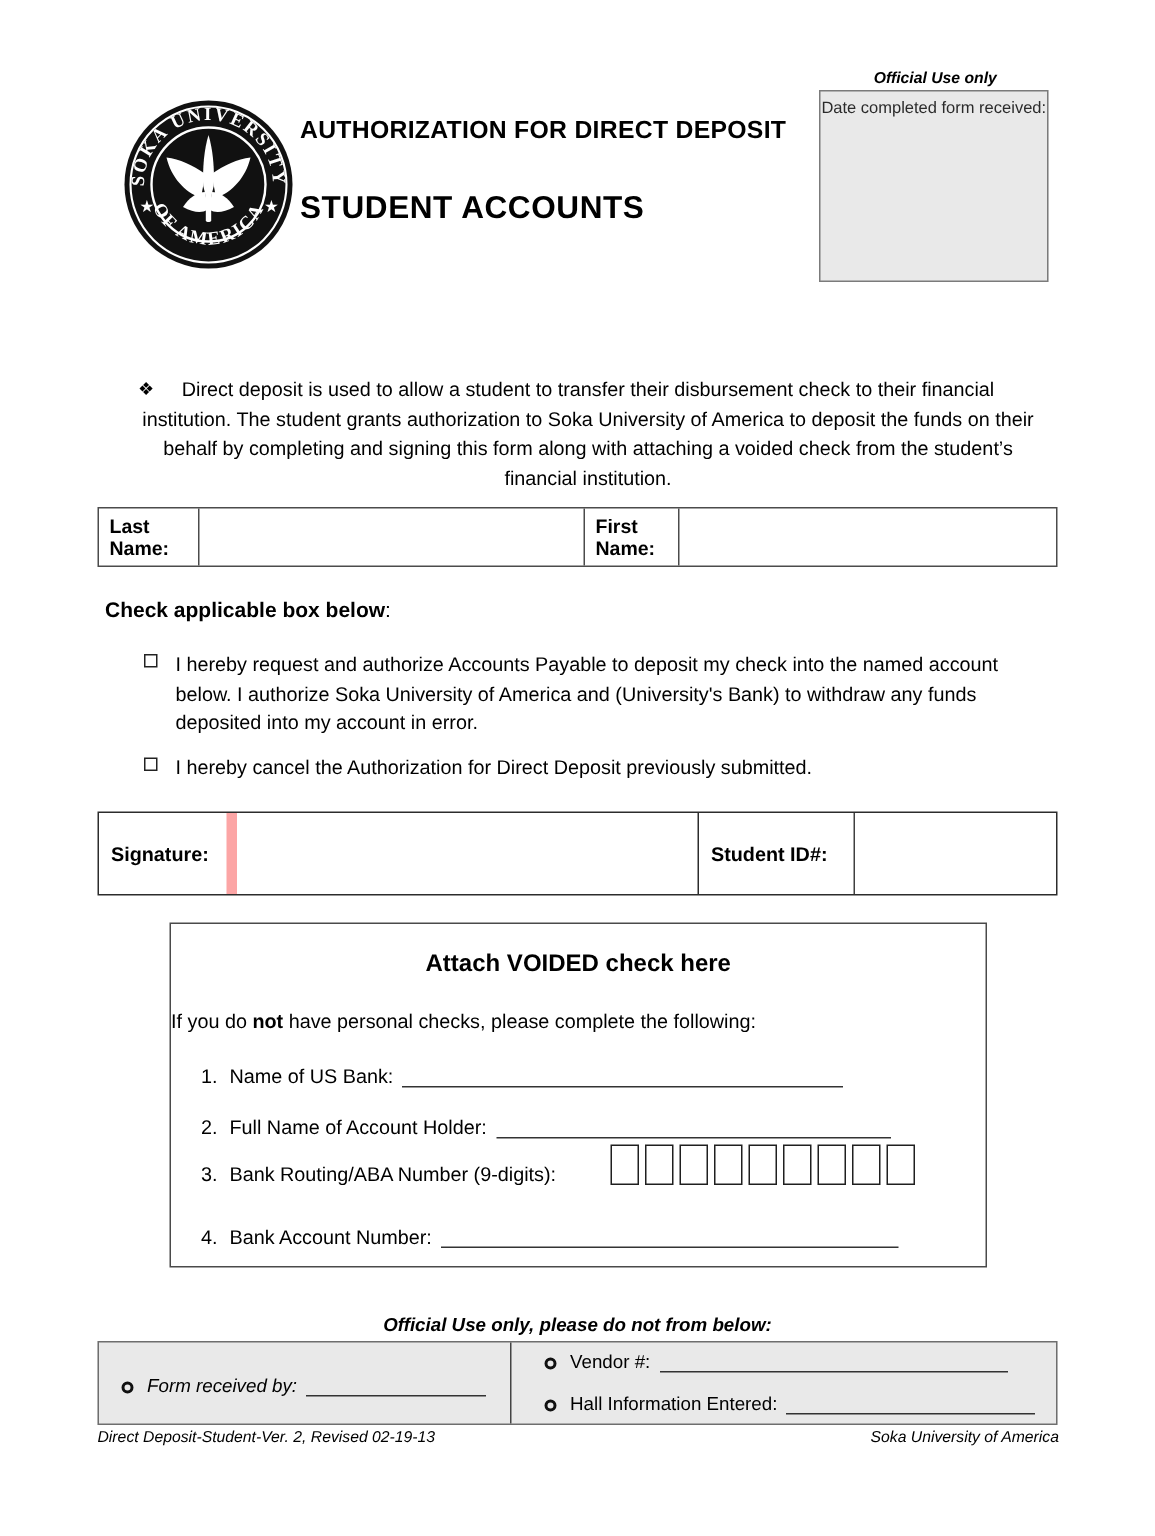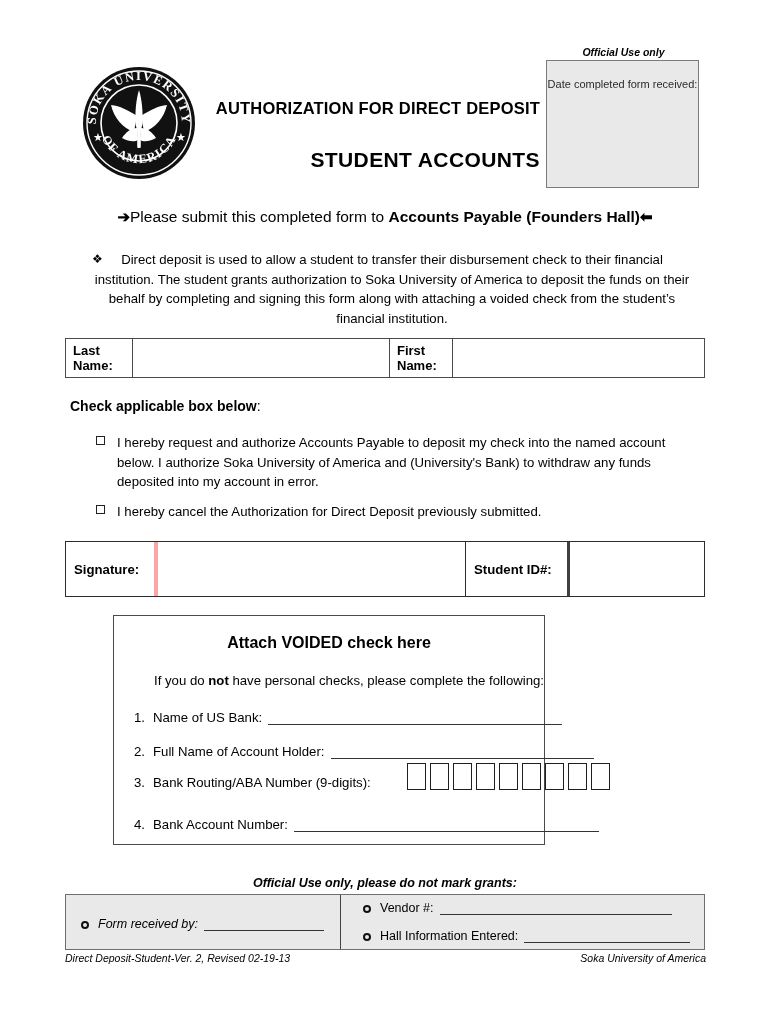--- a/index.html
+++ b/index.html
@@ -35,22 +35,21 @@
     left: 82px;
     top: 66px;
     width: 114px;
     height: 114px;
   }
   .title-block {
     position: absolute;
     left: 200px;
     top: 78px;
     width: 340px;
-    text-align: right;
-    margin-top: 21px;
+    text-align: left;
   }
   .title-main {
     font-size: 16.5px;
     font-weight: bold;
     letter-spacing: 0.2px;
     white-space: nowrap;
   }
   .title-sub {
     margin-top: 30px;
     font-size: 21px;
@@ -72,21 +71,21 @@
     text-align: center;
     margin-bottom: 2px;
   }
   .official-top-box {
     width: 153px;
     height: 128px;
     background: #e9e9e9;
     border: 1px solid #7b7b7b;
     box-sizing: border-box;
     text-align: center;
-    padding-top: 16px;
+    padding-top: 4px;
   }
   .official-top-box-text {
     font-size: 11px;
     line-height: 14px;
     color: #2b2b2b;
   }
 
   
   .submit-line {
     position: absolute;
@@ -194,43 +193,43 @@
     display: flex;
   }
   .sig-table .cell {
     box-sizing: border-box;
     display: flex;
     align-items: center;
     padding: 0 8px;
     font-size: 13.2px;
     font-weight: bold;
   }
-  .sig-table .lbl-sig { width: 92px; border-right: 4px solid #fca5a5; }
+  .sig-table .lbl-sig { width: 92px; border-right: 7px solid #fca5a5; }
   .sig-table .fld-sig { width: 308px; border-right: 1px solid #2c2c2c; }
-  .sig-table .lbl-id  { width: 104px; border-right: 3px solid #404040; }
+  .sig-table .lbl-id  { width: 104px; border-right: 1px solid #404040; }
   .sig-table .fld-id  { flex: 1; }
 
   
   .voided-box {
     position: absolute;
     left: 113px;
     top: 615px;
-    width: 432px;
+    width: 545px;
     height: 230px;
     border: 1px solid #4a4a4a;
     box-sizing: border-box;
   }
   .voided-title {
     text-align: center;
     font-size: 16px;
     font-weight: bold;
     margin-top: 18px;
   }
   .voided-sub {
-    text-align: right;
+    text-align: left;
     font-size: 13.2px;
     margin-top: 21px;
   }
   .voided-sub b { font-weight: bold; }
 
   .num-item {
     position: absolute;
     font-size: 13.2px;
     white-space: nowrap;
     display: flex;
@@ -378,23 +377,20 @@
     </div>
 
     <div class="official-top">
       <div class="official-top-label">Official Use only</div>
       <div class="official-top-box">
         <div class="official-top-box-text">Date completed form received:</div>
       </div>
     </div>
   </div>
 
-  <div class="submit-line">
-    <span class="arrow">➔</span><span>Please submit this completed form to </span><b>Accounts Payable (Founders Hall)</b><span class="arrow">⬅</span>
-  </div>
 
   <div class="intro">
     <span class="bullet">❖</span>
     <span class="intro-text">Direct deposit is used to allow a student to transfer their disbursement check to their financial institution.  The student grants authorization to Soka University of America to deposit the funds on their behalf by completing and signing this form along with attaching a voided check from the student’s financial institution.</span>
   </div>
 
   <div class="name-table">
     <div class="cell lbl-last">
       <span>
         <span class="lbl-stack">Last</span>
@@ -467,21 +463,21 @@
       <span class="dbox"></span>
     </div>
 
     <div class="num-item item4">
       <span class="num">4.</span>
       <span class="lbl">Bank Account Number:</span>
       <span class="rule"></span>
     </div>
   </div>
 
-  <div class="official-bottom-label">Official Use only, please do not mark grants:</div>
+  <div class="official-bottom-label">Official Use only, please do not from below:</div>
 
   <div class="official-bottom">
     <div class="ob-left">
       <div class="ob-row r1">
         <span class="ring"></span>
         <span>Form received by:</span>
         <span class="rule"></span>
       </div>
     </div>
     <div class="ob-right">

